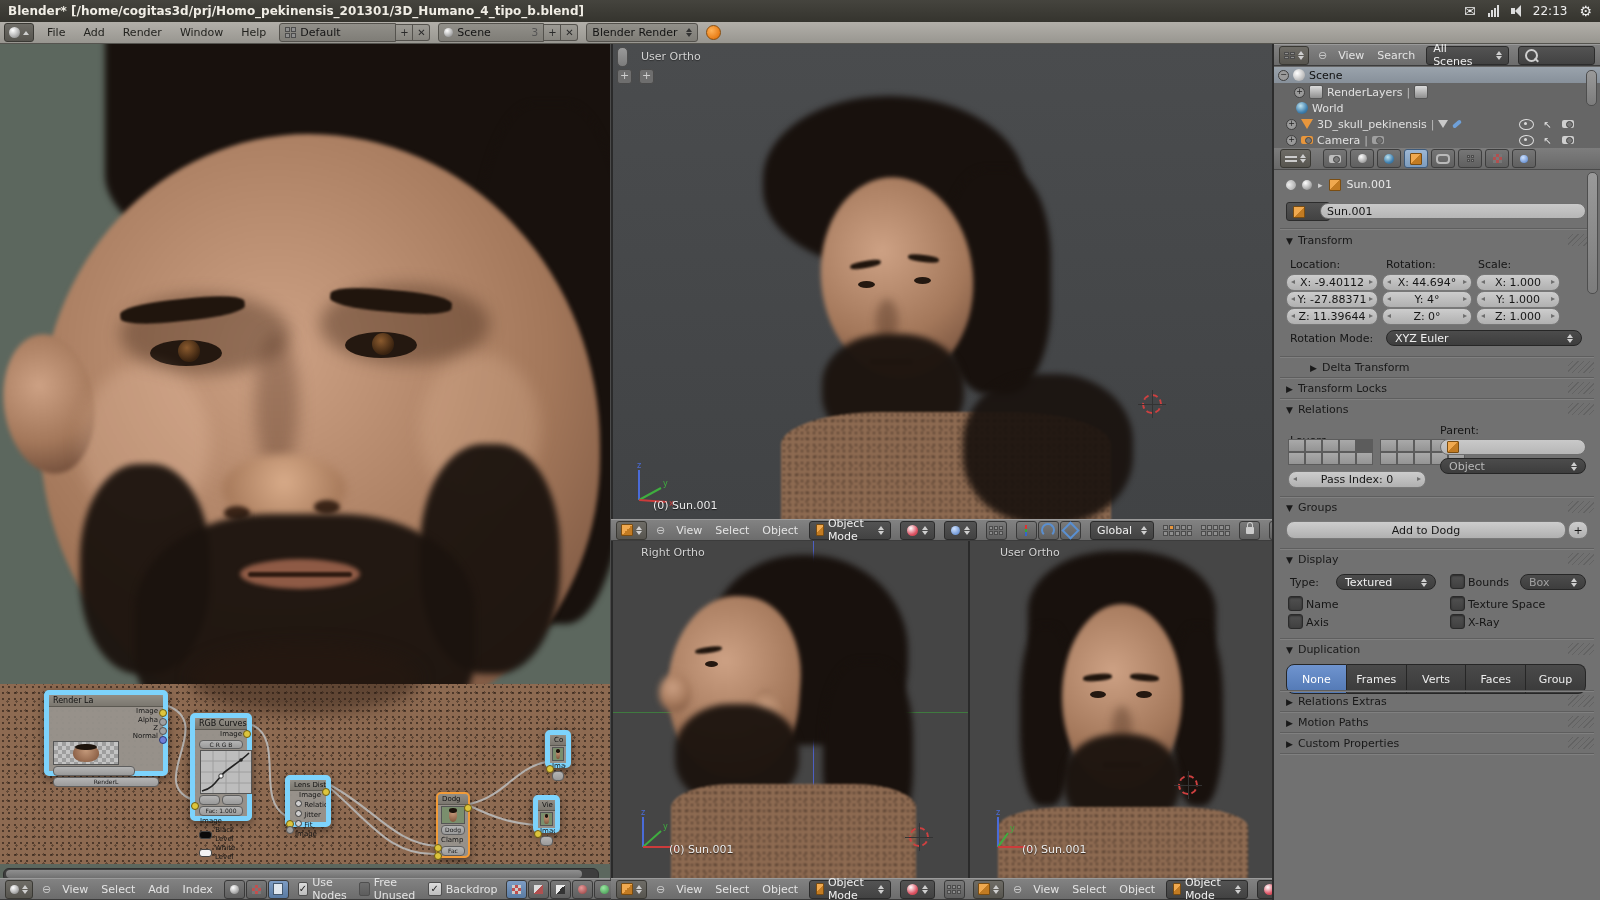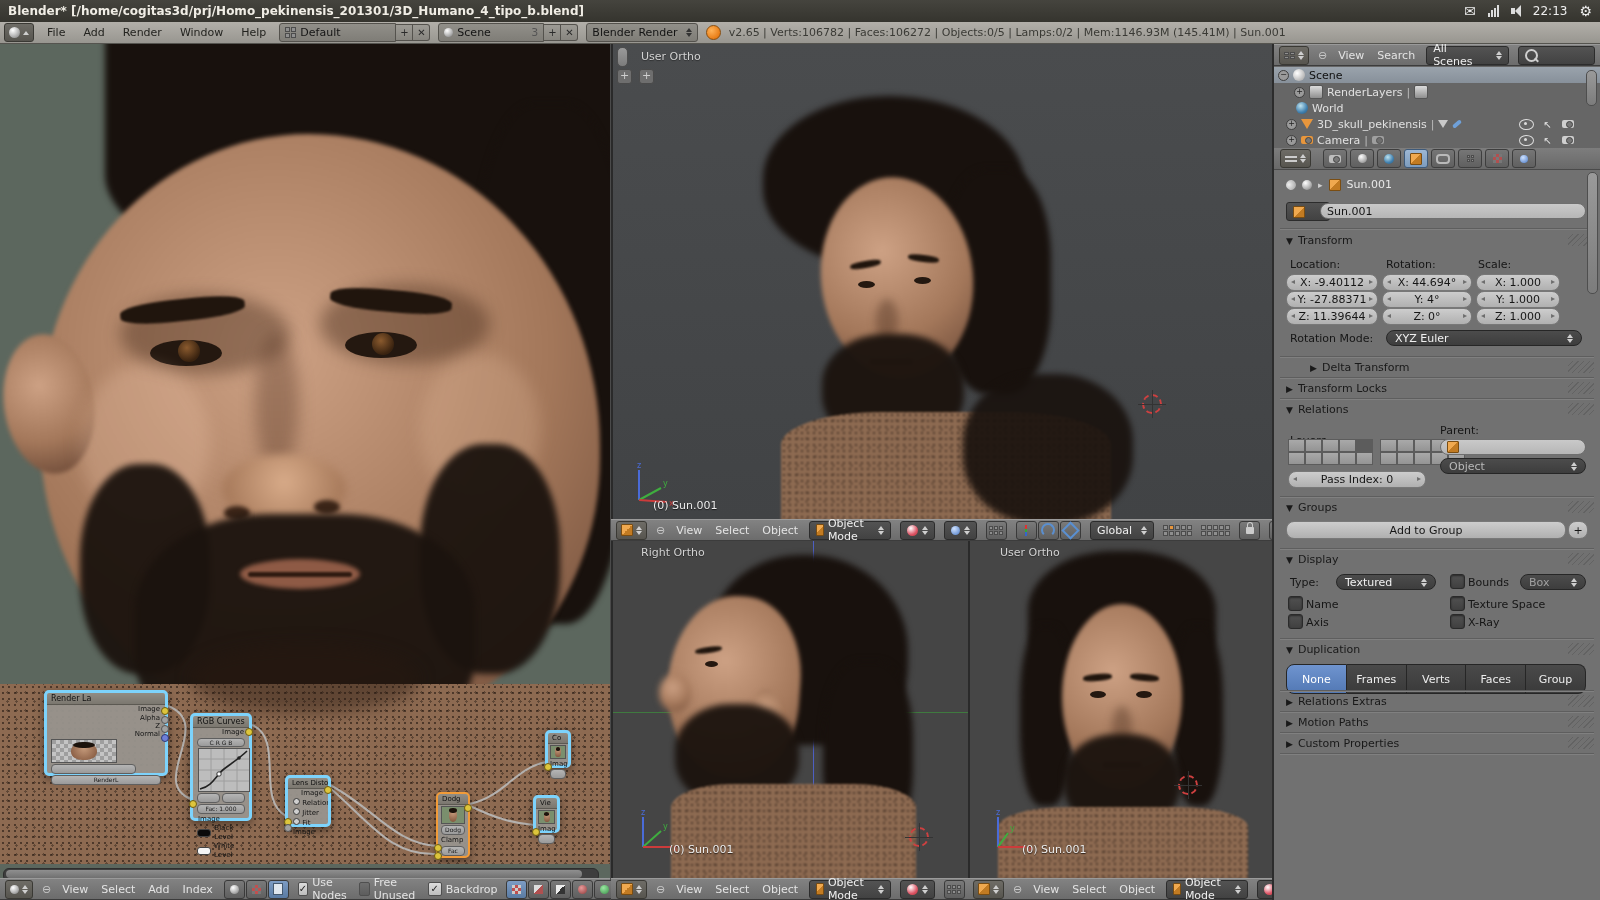--- a/index.html
+++ b/index.html
@@ -77,21 +77,21 @@
     background-image:radial-gradient(circle,rgba(25,16,10,.55) 1px,transparent 1.4px),
                      radial-gradient(circle,rgba(25,16,10,.4) 1px,transparent 1.4px);
     background-size:6px 6px,9px 9px;background-position:0 0,3px 4px;}
   .mouthline{position:absolute;background:#5e3b2c;border-radius:3px;filter:blur(1px);}
 
   
   .node-ed{position:absolute;left:0;top:44px;width:610px;height:856px;background:#5c675e;}
   .backdrop{position:absolute;left:0;top:0;width:610px;height:820px;overflow:hidden;}
   .hscroll{position:absolute;left:3px;top:824px;width:594px;height:12px;border-radius:6px;background:#3e3e3e;border:1px solid #2e2e2e;}
   .hpill{position:absolute;left:2px;top:1px;width:97%;height:8px;border-radius:5px;background:linear-gradient(#8f8f8f,#707070);}
-  .node{position:absolute;background:rgba(151,147,140,.96);border:3px solid #7dd3fc;border-radius:5px;
+  .node{position:absolute;background:rgba(151,147,140,.96);border:5px solid #7dd3fc;border-radius:5px;
     box-shadow:0 3px 8px rgba(0,0,0,.45);color:#161616;font-size:7px;box-sizing:border-box;}
   .node.sel{border:2px solid #f29b38;}
   .nhead{background:linear-gradient(#918d85,#7b776f);border-radius:4px 4px 0 0;padding:1px 4px;font-size:8px;
     color:#111;white-space:nowrap;overflow:hidden;border-bottom:1px solid #5c5952;}
   .nrow{padding:0 5px;text-align:right;line-height:9px;white-space:nowrap;overflow:hidden;}
   .nrow.l{text-align:left;}
   .sock{position:absolute;width:6px;height:6px;border-radius:50%;background:#ddc53c;border:1px solid #6d5c11;}
   .sock.gray{background:#a0a0a0;border-color:#555;}
   .npill{margin:1px 4px;height:8px;border-radius:4px;background:linear-gradient(#b5b5b5,#9a9a9a);border:1px solid #5f5f5f;
     font-size:6px;line-height:8px;text-align:center;color:#1a1a1a;overflow:hidden;white-space:nowrap;}
@@ -214,21 +214,20 @@
       <span class="sqbtn last">✕</span>
     </span>
     <span class="selfield" style="border-radius:3px;gap:8px;">
       <span style="min-width:85px;">Blender Render</span>
       <span style="display:flex;flex-direction:column;gap:1px;">
           <span class="tri-u" style="border-bottom-color:#333;"></span>
           <span class="tri-d" style="border-top-color:#333;"></span>
         </span>
     </span>
     <span class="blogo"></span>
-    <span class="stats">v2.65 | Verts:106782 | Faces:106272 | Objects:0/5 | Lamps:0/2 | Mem:1146.93M (145.41M) | Sun.001</span>
   </div>
 
   <div class="node-ed">
     <div class="backdrop">
 
       <div class="hair" style="left:105px;top:-20px;width:540px;height:250px;border-radius:0 0 45% 40%;"></div>
       <div class="hair" style="left:470px;top:60px;width:160px;height:520px;border-radius:40%;"></div>
       <div class="skin" style="left:40px;top:90px;width:560px;height:600px;border-radius:48% 52% 46% 50%;"></div>
       <div class="skin" style="left:4px;top:290px;width:90px;height:140px;transform:rotate(-8deg);"></div>
       <div class="shade" style="left:120px;top:250px;width:170px;height:80px;background:rgba(60,35,20,.4);"></div>
@@ -917,21 +916,21 @@
     <div class="pfield" style="left:14px;top:323px;width:136px;">
         <span class="aL">◂</span>
         <span>Pass Index: 0</span>
         <span class="aR">▸</span>
       </div>
 
     <div class="sepline" style="top:348px;"></div>
     <div class="phead" style="left:12px;top:353px;"><span class="tri">▼</span><span>Groups</span></div>
     <div class="hatch" style="right:6px;top:353px;"></div>
     <div class="pfield" style="left:12px;top:373px;width:278px;height:16px;">
-        <span>Add to Group</span>
+        <span>Add to Dodg</span>
       </div>
     <div class="pfield" style="left:294px;top:373px;width:18px;height:16px;">+</div>
 
     <div class="sepline" style="top:400px;"></div>
     <div class="phead" style="left:12px;top:405px;"><span class="tri">▼</span><span>Display</span></div>
     <div class="hatch" style="right:6px;top:405px;"></div>
     <span class="plabel" style="left:16px;top:428px;">Type:</span>
     <div class="ddrop" style="left:62px;top:426px;width:100px;">
         <span>Textured</span>
         <span class="ud">

